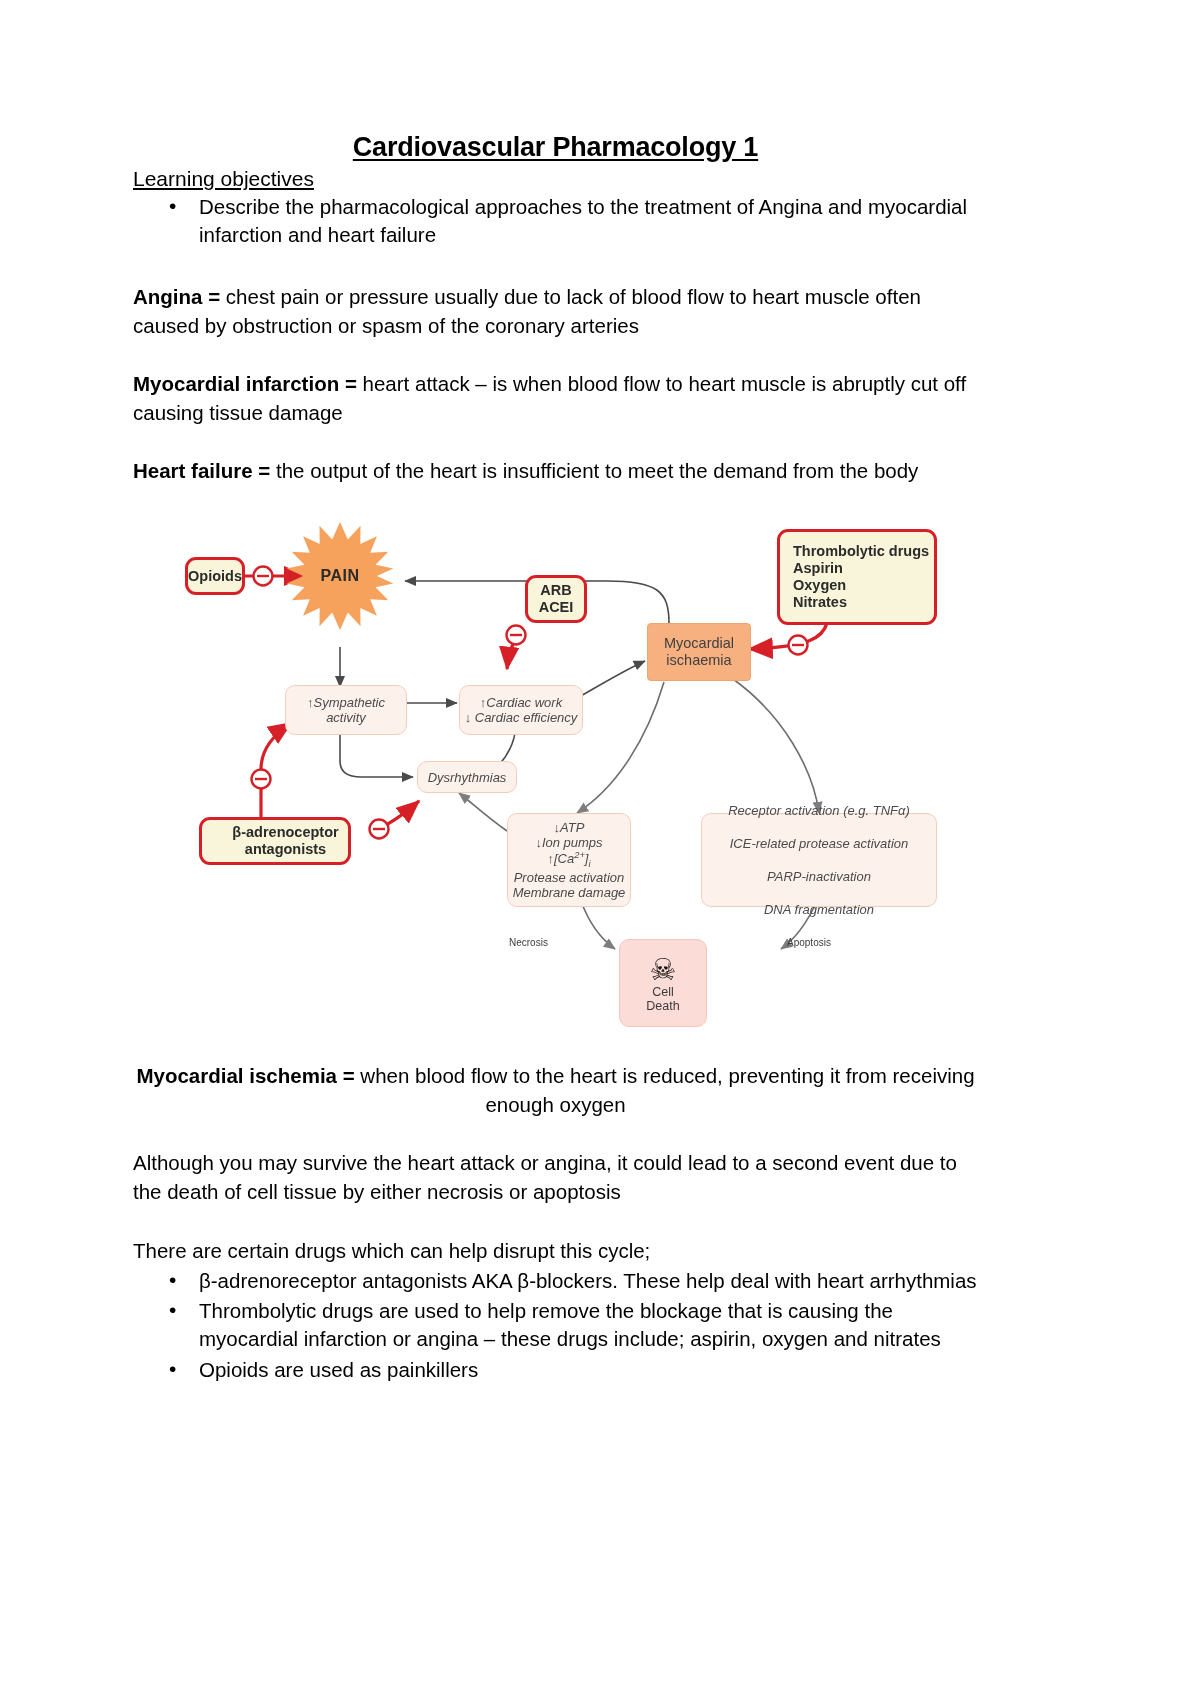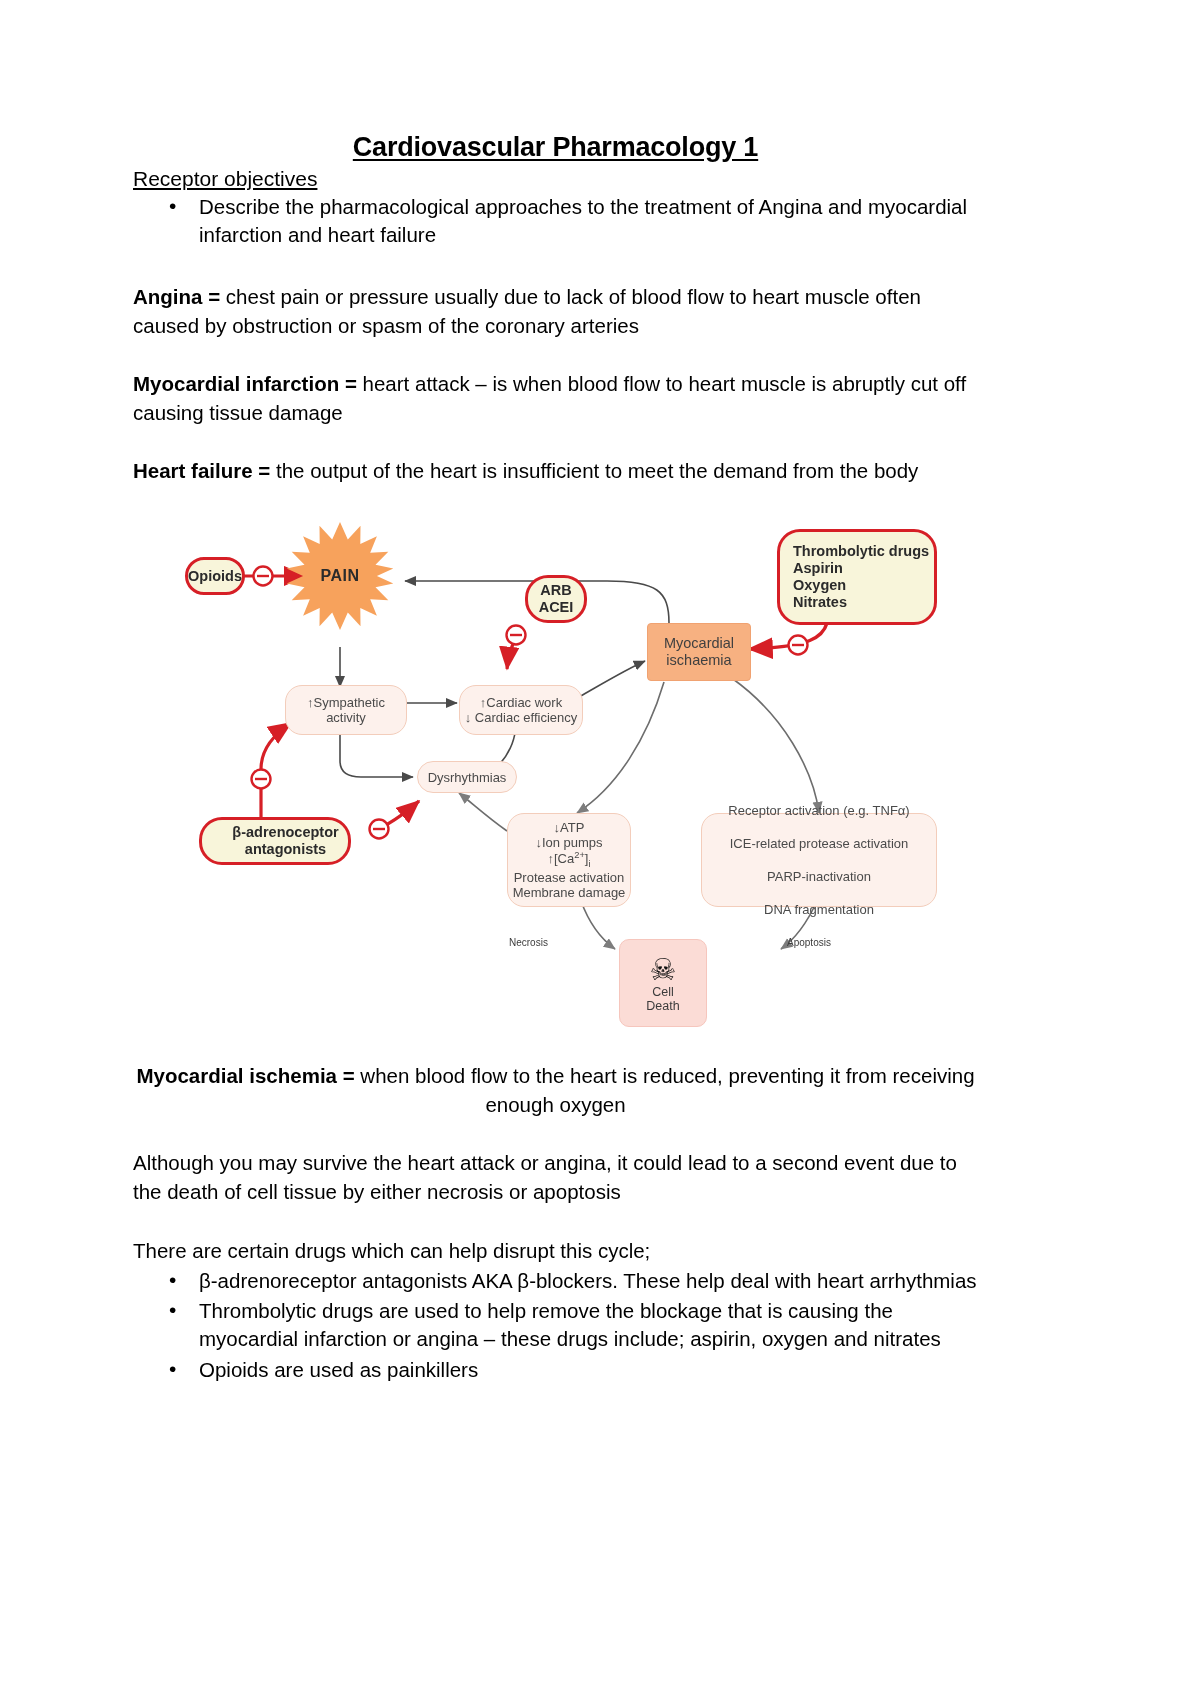--- a/index.html
+++ b/index.html
@@ -89,28 +89,29 @@
     text-align: center;
     line-height: 1.16;
     display: flex;
     flex-direction: column;
     align-items: center;
     justify-content: center;
   }
   .soft {
     background: #fdf1ec;
     border: 1.5px solid #f3cdbb;
-    border-radius: 17px;
+    border-radius: 10px;
     font-size: 13px;
     color: #4a4a4a;
+    font-style: italic;
   }
   .drug {
     background: #f8f5da;
     border: 3px solid #d61f26;
-    border-radius: 23px;
+    border-radius: 11px;
     font-size: 14.5px;
     font-weight: bold;
     color: #2b2b2b;
   }
   .ischaemia {
     background: #f7b181;
     border: 1.5px solid #f0a271;
     border-radius: 4px;
     font-size: 14.5px;
     color: #404040;
@@ -149,21 +150,21 @@
   }
 </style>
 </head>
 <body>
 
 <div class="page">
   <div class="content">
 
     <h1 class="doc-title"><span class="u">Cardiovascular Pharmacology 1</span></h1>
 
-    <div class="sec-head"><span class="u">Receptor objectives</span></div>
+    <div class="sec-head"><span class="u">Learning objectives</span></div>
 
     <ul class="bullets">
       <li>Describe the pharmacological approaches to the treatment of Angina and myocardial infarction and heart failure</li>
     </ul>
 
     <div class="spacer-lg"></div>
     <p class="para"><b class="term">Angina</b><b class="term"> = </b><span>chest pain or pressure usually due to lack of blood flow to heart muscle often caused by obstruction or spasm of the coronary arteries</span></p>
 
     <div class="spacer-md"></div>
     <p class="para"><b class="term">Myocardial infarction</b><b class="term"> = </b><span>heart attack – is when blood flow to heart muscle is abruptly cut off causing tissue damage</span></p>

